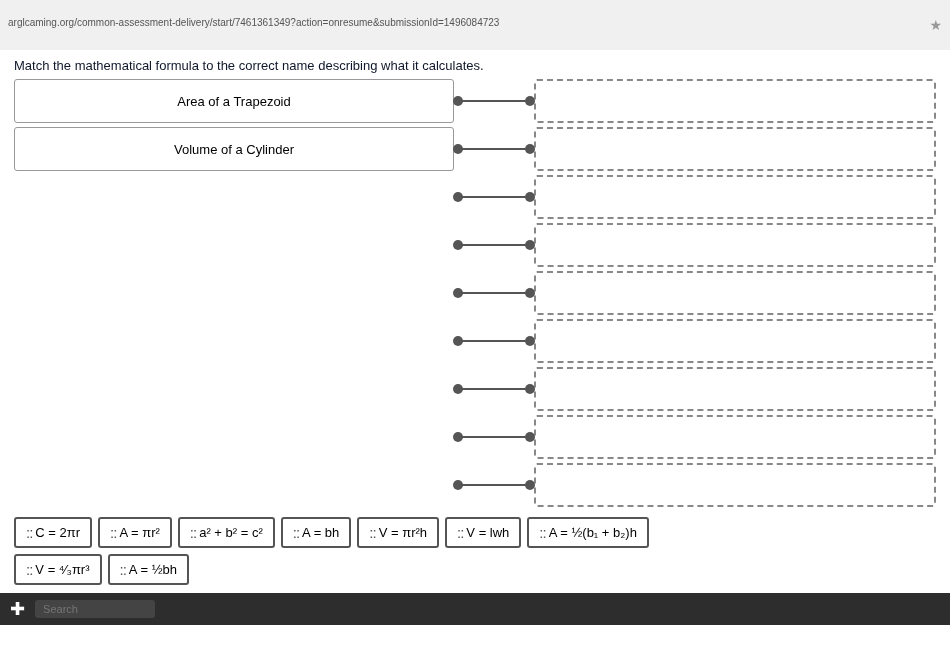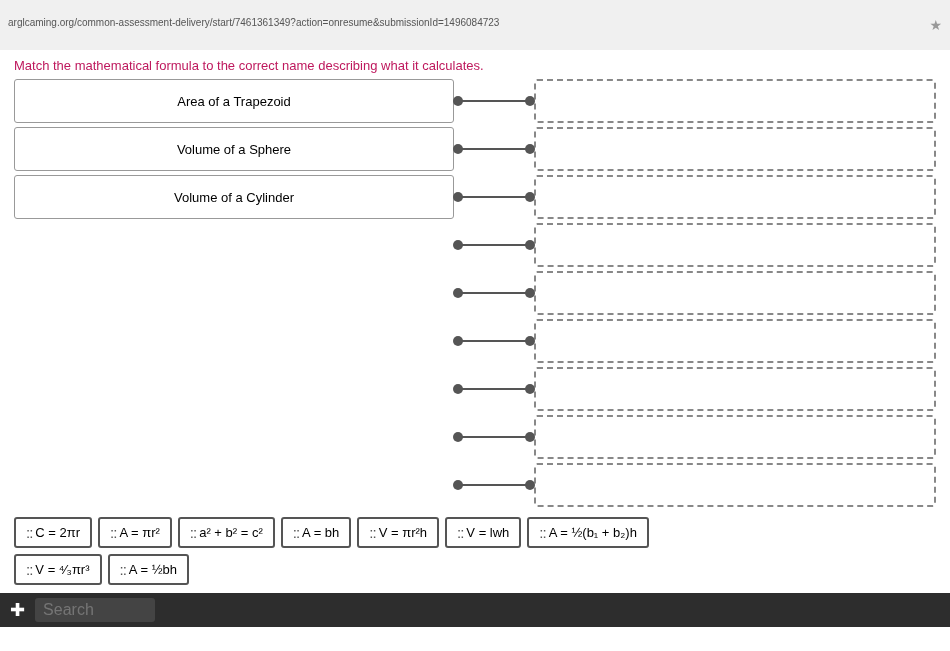--- a/index.html
+++ b/index.html
@@ -6,21 +6,21 @@
     body {
       font-family: Arial, sans-serif;
       background: #fff;
       width: 950px;
       min-height: 651px;
       overflow-x: hidden;
     }
     .instructions {
       padding: 8px 14px 6px 14px;
       font-size: 13px;
-      color: #be185d;
+      color: #0f172a;
     }
     .matching-container {
       display: flex;
       padding: 0 14px;
       gap: 0;
       position: relative;
     }
     .left-column {
       display: flex;
       flex-direction: column;
@@ -129,21 +129,21 @@
     }
     .bottom-icon {
       color: #fff;
       font-size: 18px;
     }
     .search-box {
       background: #444;
       border: none;
       color: #ccc;
       padding: 3px 8px;
-      font-size: 16px;
+      font-size: 11px;
       width: 120px;
       border-radius: 3px;
     }
     .url-bar {
       background: #f0f0f0;
       padding: 17px 8px;
       font-size: 10px;
       color: #555;
       white-space: nowrap;
       overflow: hidden;
@@ -162,23 +162,20 @@
   <span>Match the mathematical formula to the correct name describing what it calculates.</span>
 </div>
 
 <div class="matching-container">
 
   <div class="left-column">
     <div class="left-item">
       <span>Area of a Trapezoid</span>
     </div>
     <div class="left-item">
-      <span>Volume of a Sphere</span>
-    </div>
-    <div class="left-item">
       <span>Volume of a Cylinder</span>
     </div>
   </div>
 
   <div class="connector-area">
     <div class="connector-row">
       <div class="connector-line"></div>
     </div>
     <div class="connector-row">
       <div class="connector-line"></div>

